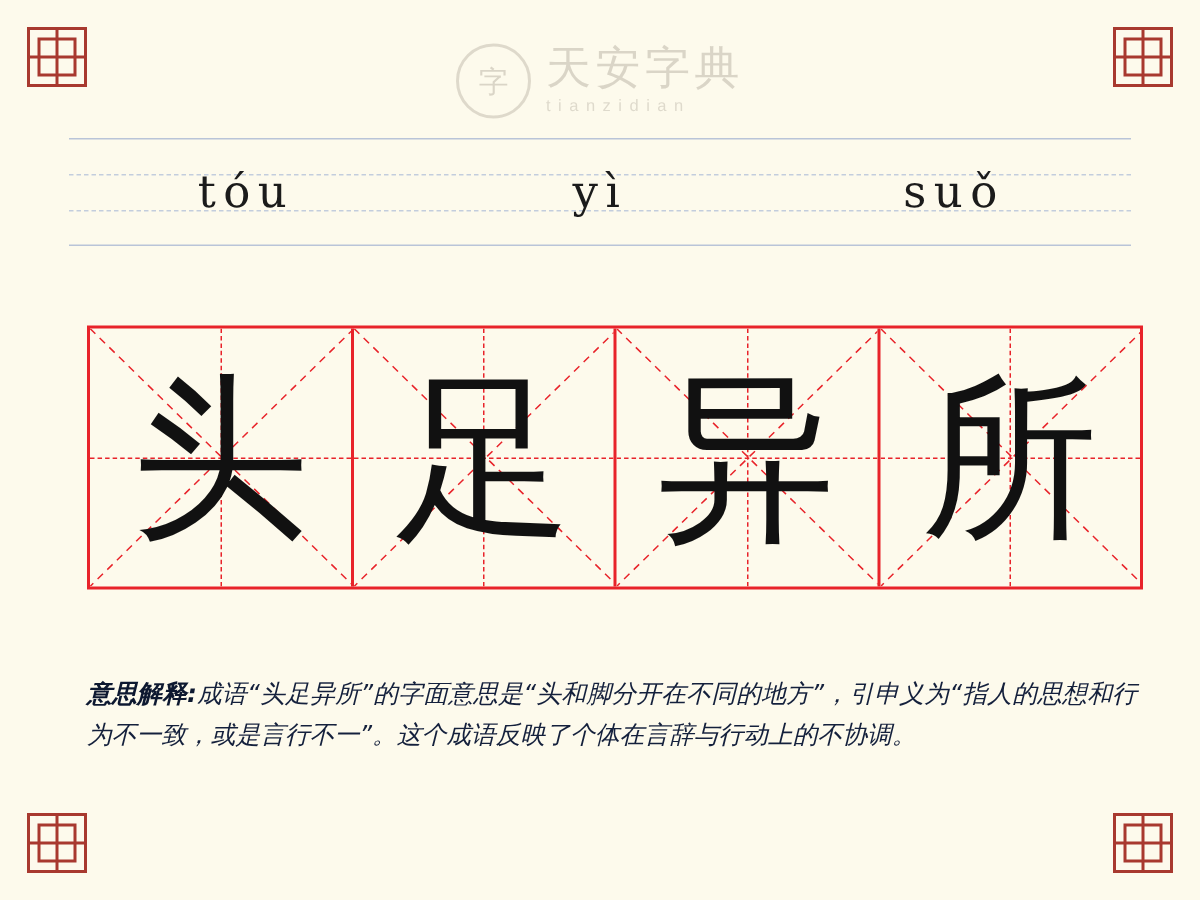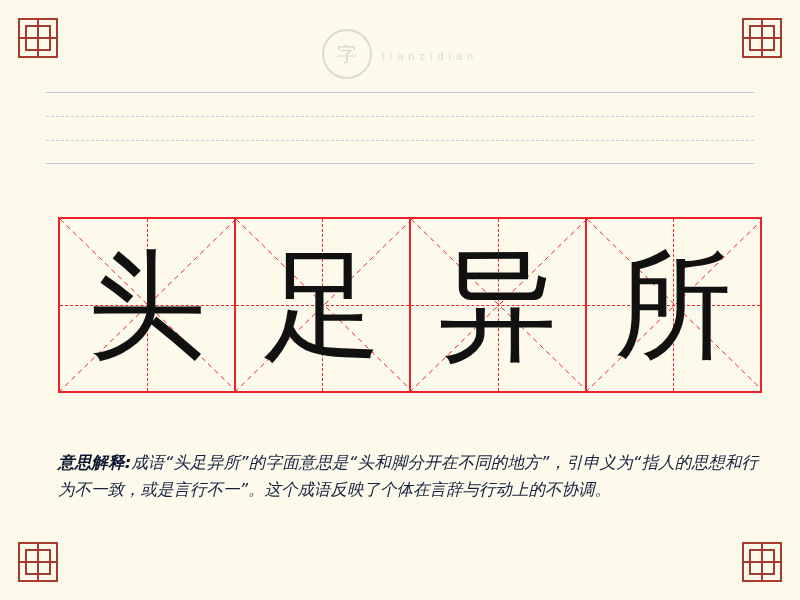--- a/index.html
+++ b/index.html
@@ -230,30 +230,34 @@
           <line x1="3" y1="22" x2="41" y2="22"></line>
         </g>
       </svg>
     </div>
 
     <div class="logo-wrap">
       <div class="logo-seal">
         <span>字</span>
       </div>
       <div class="logo-text">
+        <div class="logo-title">天安字典</div>
         <div class="logo-sub">tianzidian</div>
       </div>
     </div>
 
     <div class="pinyin-area">
       <div class="staff-line l1"></div>
       <div class="staff-line l2"></div>
       <div class="staff-line l3"></div>
       <div class="staff-line l4"></div>
       <div class="pinyin-row">
+        <div class="pinyin-cell">tóu</div>
+        <div class="pinyin-cell">yì</div>
+        <div class="pinyin-cell">suǒ</div>
       </div>
     </div>
 
     <div class="char-grid">
 
       <div class="char-cell">
         <div class="diag">
           <svg width="176" height="172" viewBox="0 0 176 172" preserveAspectRatio="none">
             <line x1="0" y1="0" x2="176" y2="172" stroke="#e8232a" stroke-width="1" stroke-dasharray="5,4"></line>
             <line x1="176" y1="0" x2="0" y2="172" stroke="#e8232a" stroke-width="1" stroke-dasharray="5,4"></line>

